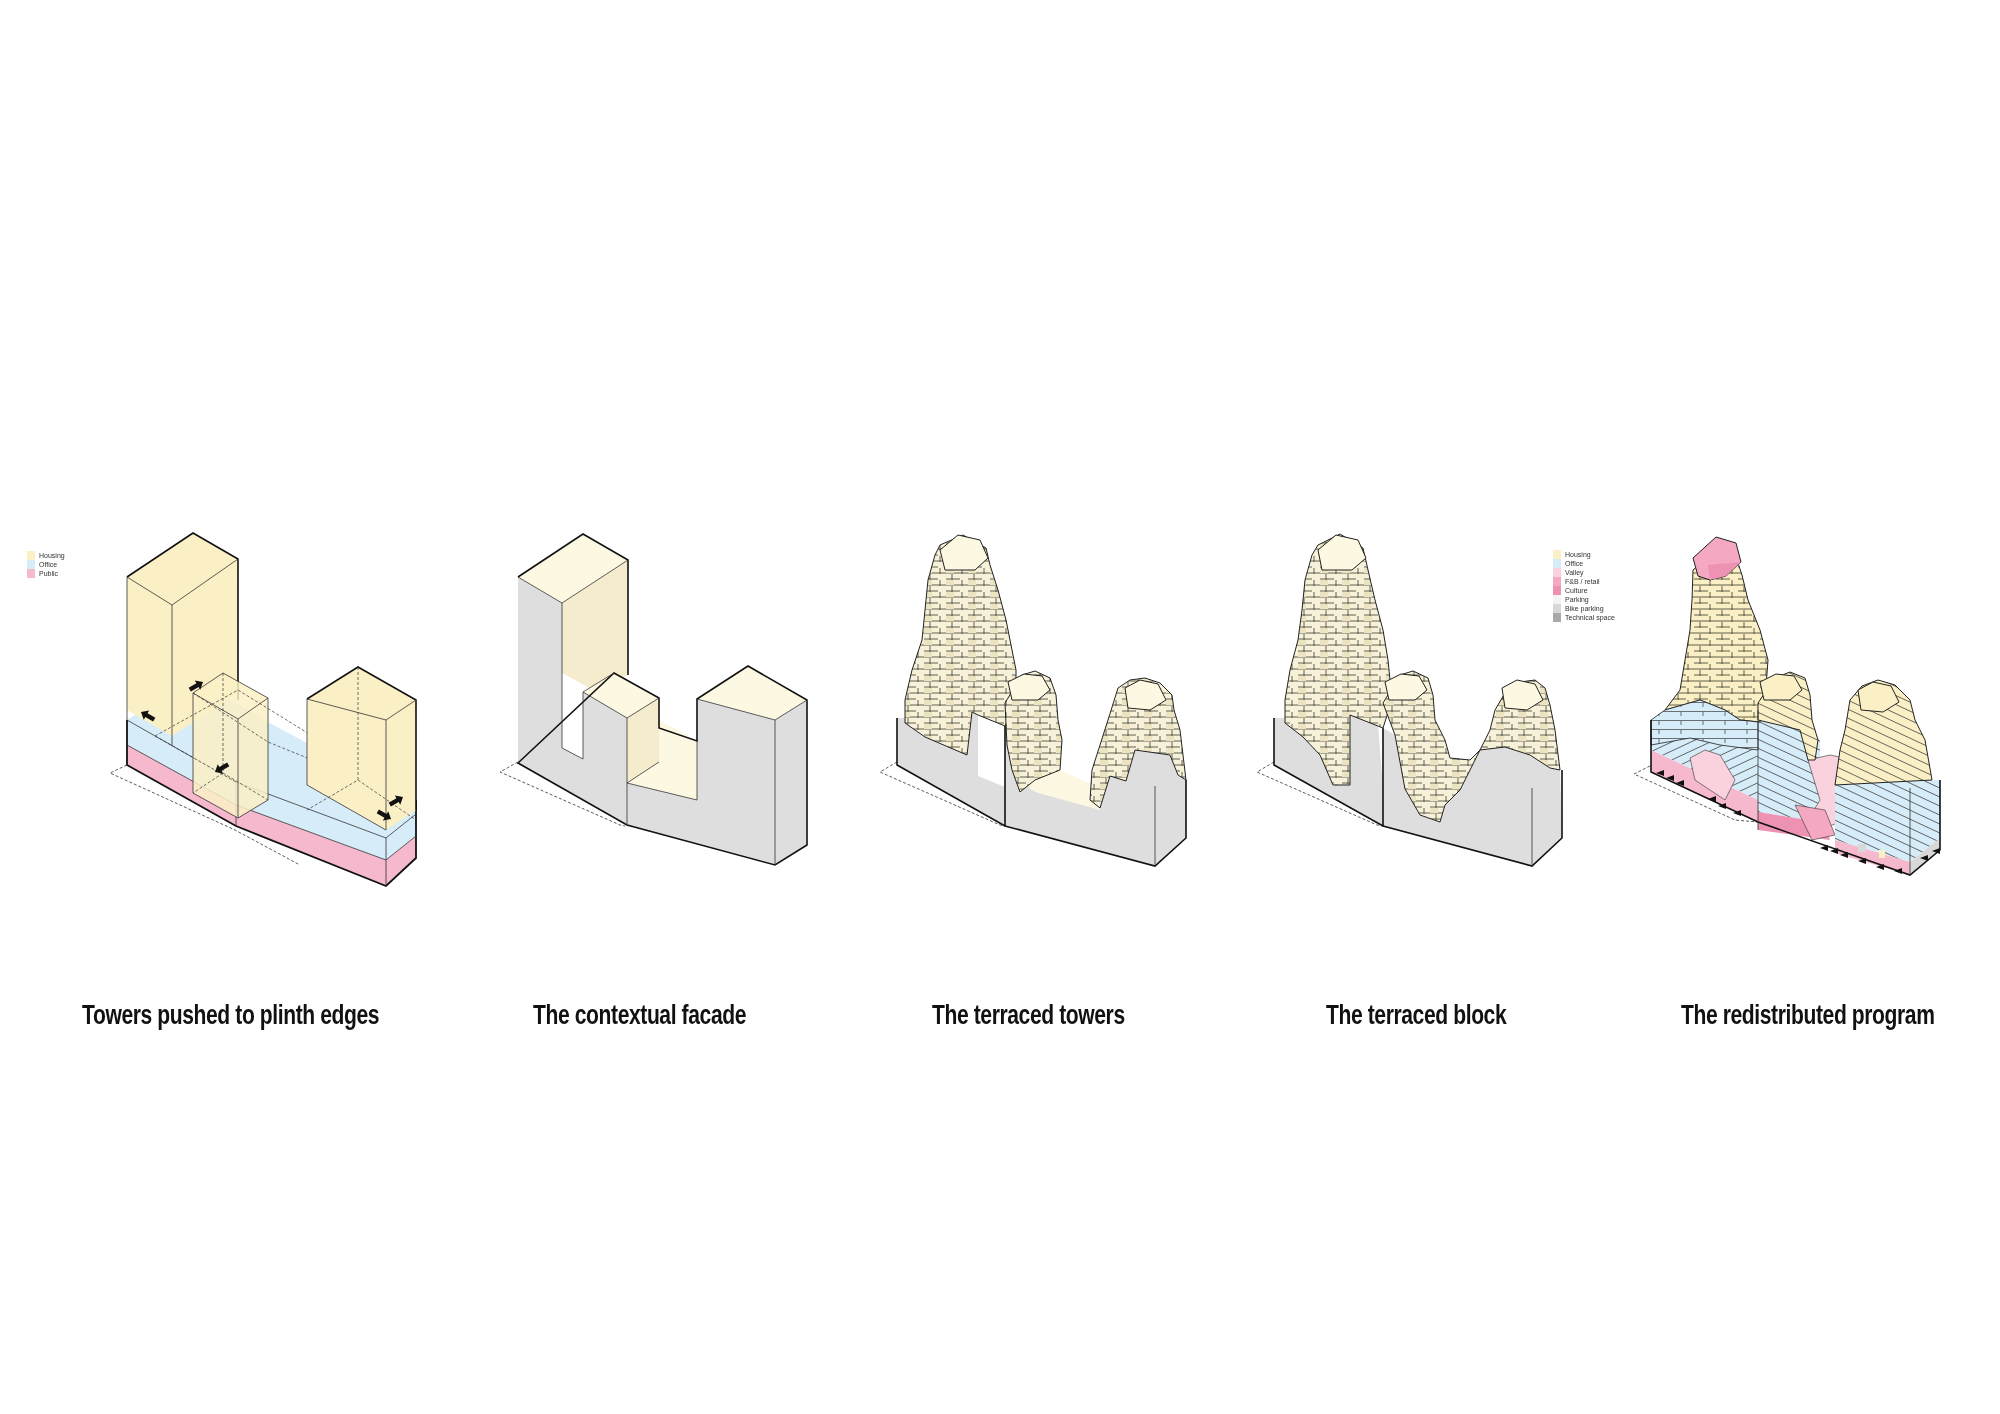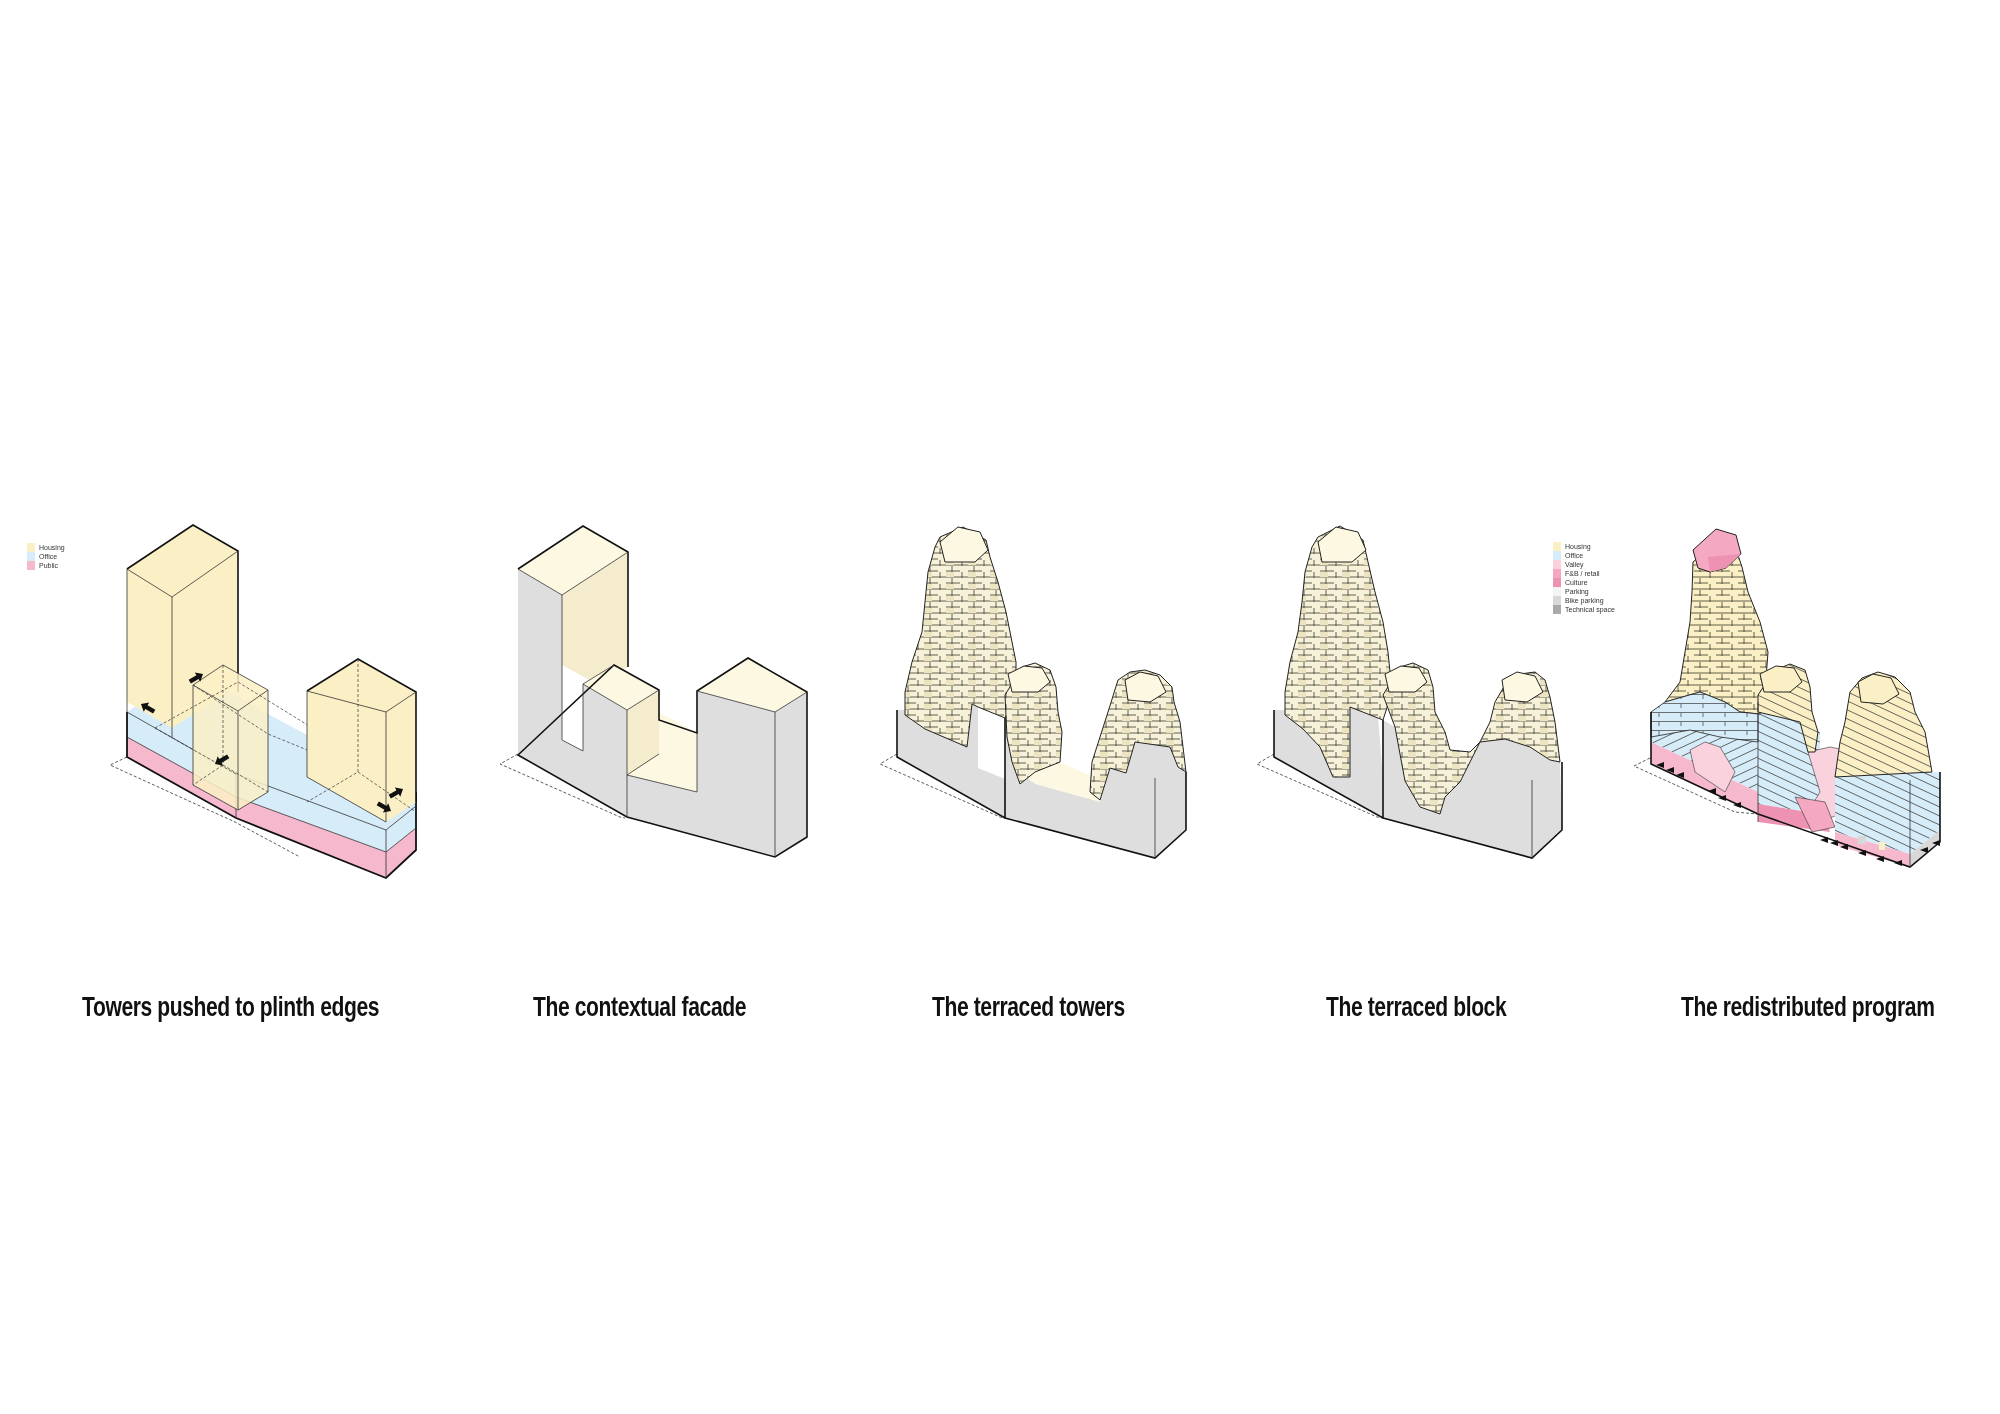--- a/index.html
+++ b/index.html
@@ -1,18 +1,18 @@
 <!DOCTYPE html>
 <html><head>
 <meta charset="utf-8">
 <style>
   html, body { margin: 0; padding: 0; background: #ffffff; }
   body { width: 2000px; height: 1414px; position: relative; overflow: hidden;
          font-family: "DejaVu Sans Condensed", "Liberation Sans Narrow", "Liberation Sans", sans-serif; }
-  .stage { position: absolute; left: 0; top: 2px; width: 2000px; height: 1003px; }
+  .stage { position: absolute; left: 0; top: 10px; width: 2000px; height: 1003px; }
   svg.art { position: absolute; left: 0; top: 0; }
   .legend { position: absolute; font-family: "Liberation Sans", sans-serif; font-size: 7px; color: #333; line-height: 9px; }
   .legend .row { display: flex; align-items: center; height: 9px; }
   .legend .sw { width: 8px; height: 9px; margin-right: 4px; }
   .caption { position: absolute; top: 990px; height: 36px; font-family: "Liberation Sans", sans-serif;
              font-weight: bold; font-size: 27px; color: #111; letter-spacing: -0.5px;
              transform: scaleX(0.78); transform-origin: left top; white-space: nowrap; }
 </style>
 </head>
 <body>

